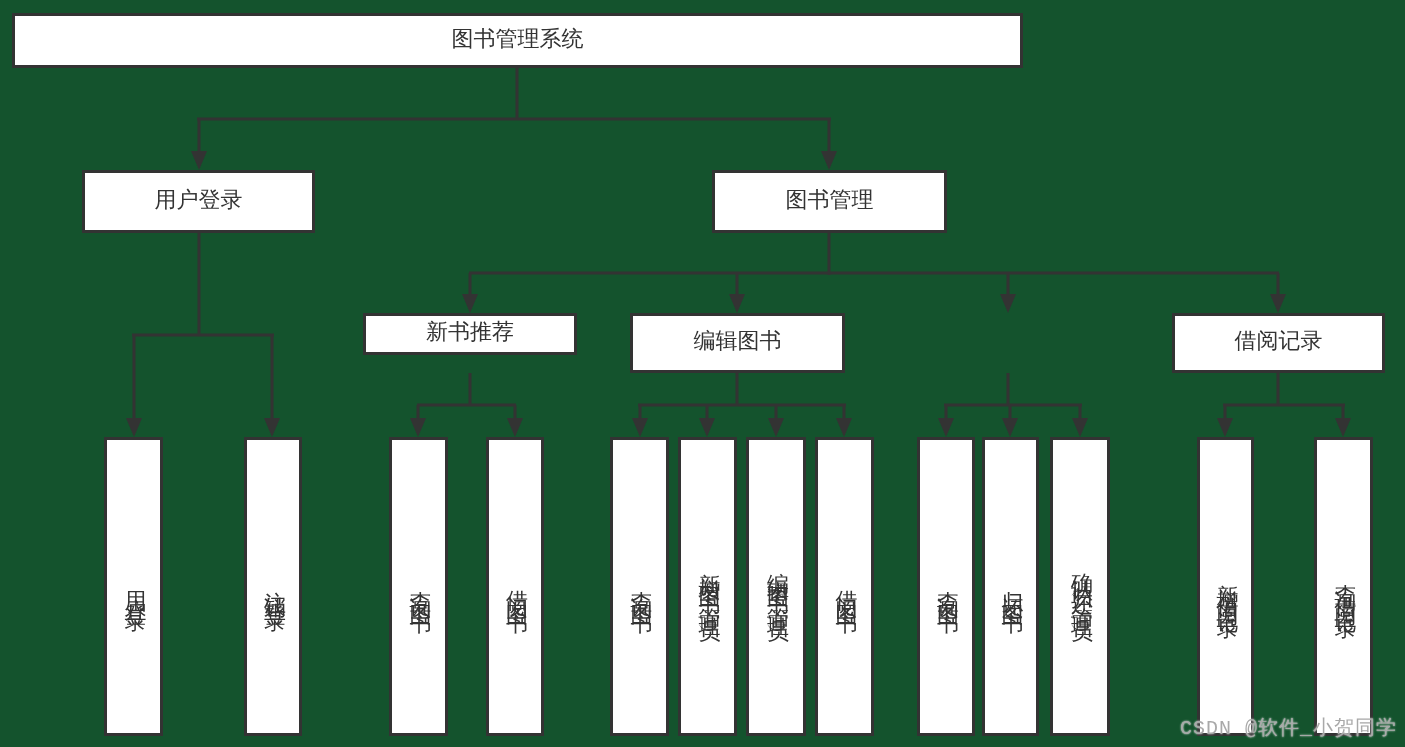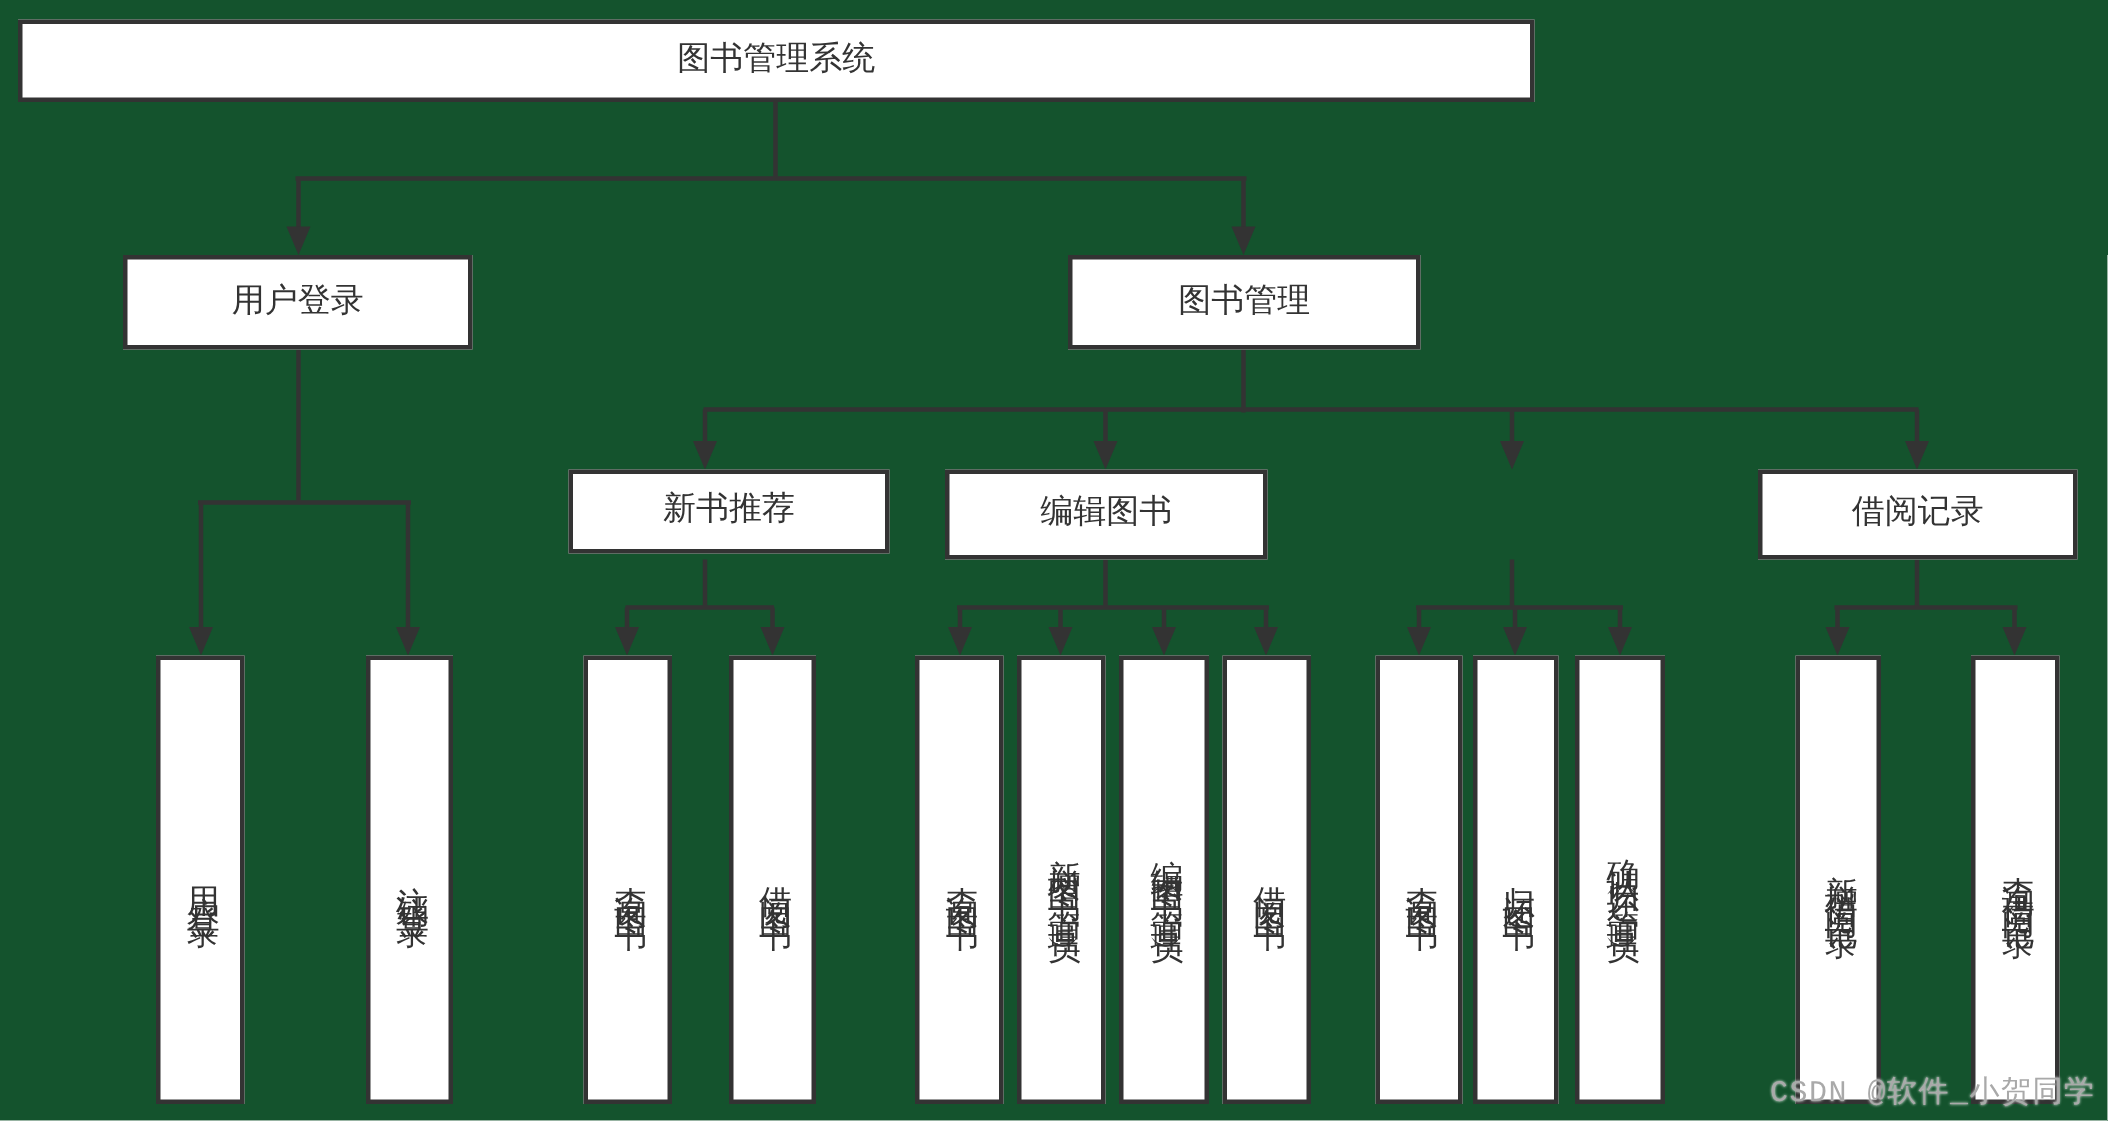--- a/index.html
+++ b/index.html
@@ -82,21 +82,21 @@
     <span>图书管理系统</span>
   </div>
 
   <div class="box" style="left:82px;top:170px;width:233px;height:63px">
     <span>用户登录</span>
   </div>
   <div class="box" style="left:712px;top:170px;width:235px;height:63px">
     <span>图书管理</span>
   </div>
 
-  <div class="box" style="left:379px;top:313px;width:214px;height:56px">
+  <div class="box" style="left:363px;top:313px;width:214px;height:42px">
     <span>新书推荐</span>
   </div>
   <div class="box" style="left:630px;top:313px;width:215px;height:60px">
     <span>编辑图书</span>
   </div>
   <div class="box" style="left:1172px;top:313px;width:213px;height:60px">
     <span>借阅记录</span>
   </div>
 
   <div class="box v" style="left:104px;top:437px;width:59px;height:299px">

